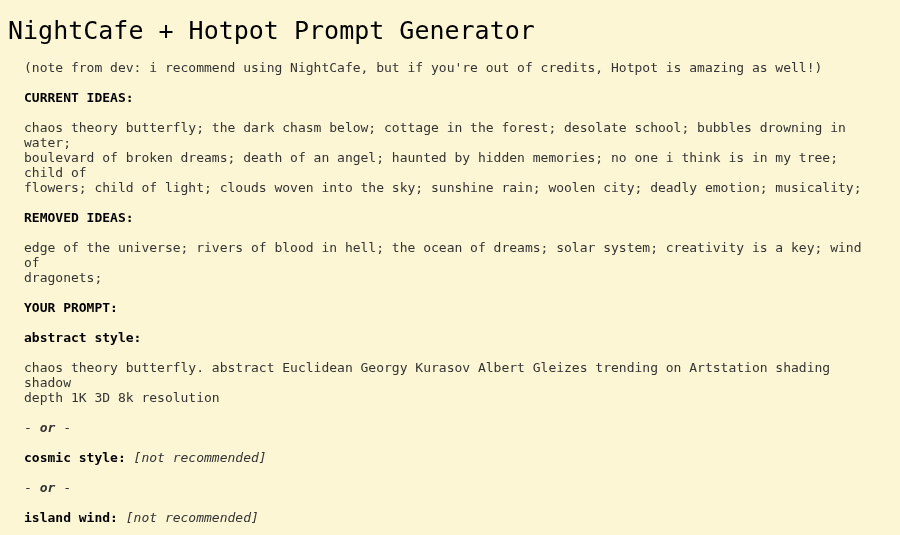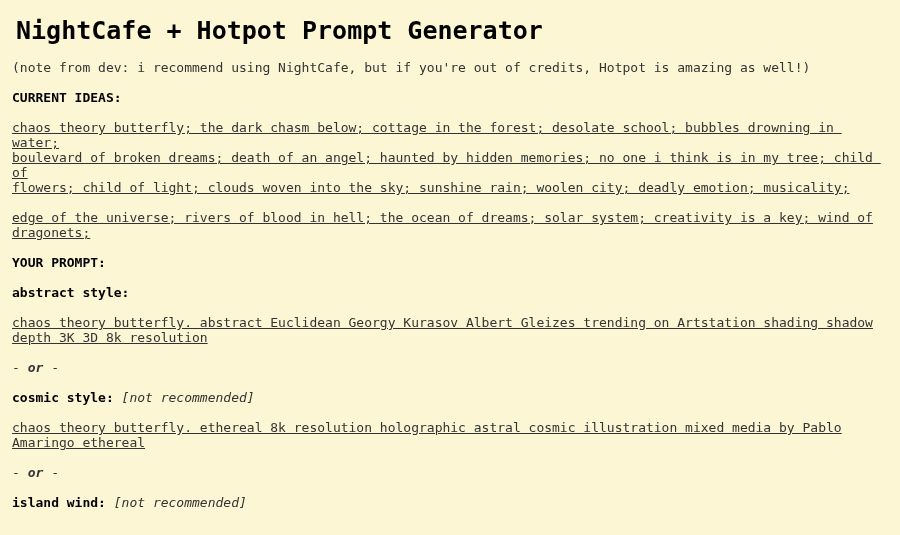--- a/index.html
+++ b/index.html
@@ -13,60 +13,59 @@
     padding: 8px;
     color: #333333;
     font-family: "DejaVu Sans Mono", "Liberation Mono", monospace;
     font-size: 13px;
     line-height: 15px;
   }
   h1.page-title {
     font-family: "DejaVu Sans Mono", "Liberation Mono", monospace;
     font-size: 25px;
     line-height: 29px;
-    font-weight: bold;
+    font-weight: normal;
     color: #000000;
-    margin: 8px 0 15px 8px;
+    margin: 8px 0 15px 0;
   }
-  p { margin: 15px 4px; }
-  p.wrap { white-space: pre-wrap; word-break: break-word; text-decoration: underline; }
+  p { margin: 15px 16px; }
+  p.wrap { white-space: pre-wrap; word-break: break-word; }
   b.hd { color: #000000; font-weight: bold; text-align: right; }
   i.flag { }
   .or-sep i { font-style: italic; font-weight: bold; }
 </style>
 </head>
 <body>
 
 <div class="page">
 
   <h1 class="page-title">NightCafe + Hotpot Prompt Generator</h1>
 
   <p>(note from dev: i recommend using NightCafe, but if you're out of credits, Hotpot is amazing as well!)</p>
 
   <p><b class="hd">CURRENT IDEAS:</b></p>
 
   <p class="wrap">chaos theory butterfly; the dark chasm below; cottage in the forest; desolate school; bubbles drowning in water;
 boulevard of broken dreams; death of an angel; haunted by hidden memories; no one i think is in my tree; child of
 flowers; child of light; clouds woven into the sky; sunshine rain; woolen city; deadly emotion; musicality;</p>
 
+  <p><b class="hd">REMOVED IDEAS:</b></p>
 
   <p class="wrap">edge of the universe; rivers of blood in hell; the ocean of dreams; solar system; creativity is a key; wind of
 dragonets;</p>
 
   <p><b class="hd">YOUR PROMPT:</b></p>
 
   <p><b class="hd">abstract style:</b> <i class="flag"></i></p>
 
   <p class="wrap">chaos theory butterfly. abstract Euclidean Georgy Kurasov Albert Gleizes trending on Artstation shading shadow
-depth 3K 3D 8k resolution</p>
+depth 1K 3D 8k resolution</p>
 
   <p class="or-sep"><span>-</span> <i>or</i> <span>-</span></p>
 
   <p><b class="hd">cosmic style:</b> <i class="flag">[not recommended]</i></p>
 
-  <p class="wrap">chaos theory butterfly. ethereal 8k resolution holographic astral cosmic illustration mixed media by Pablo
-Amaringo ethereal</p>
 
   <p class="or-sep"><span>-</span> <i>or</i> <span>-</span></p>
 
   <p><b class="hd">island wind:</b> <i class="flag">[not recommended]</i></p>
 
 </div>
 
 </body></html>

